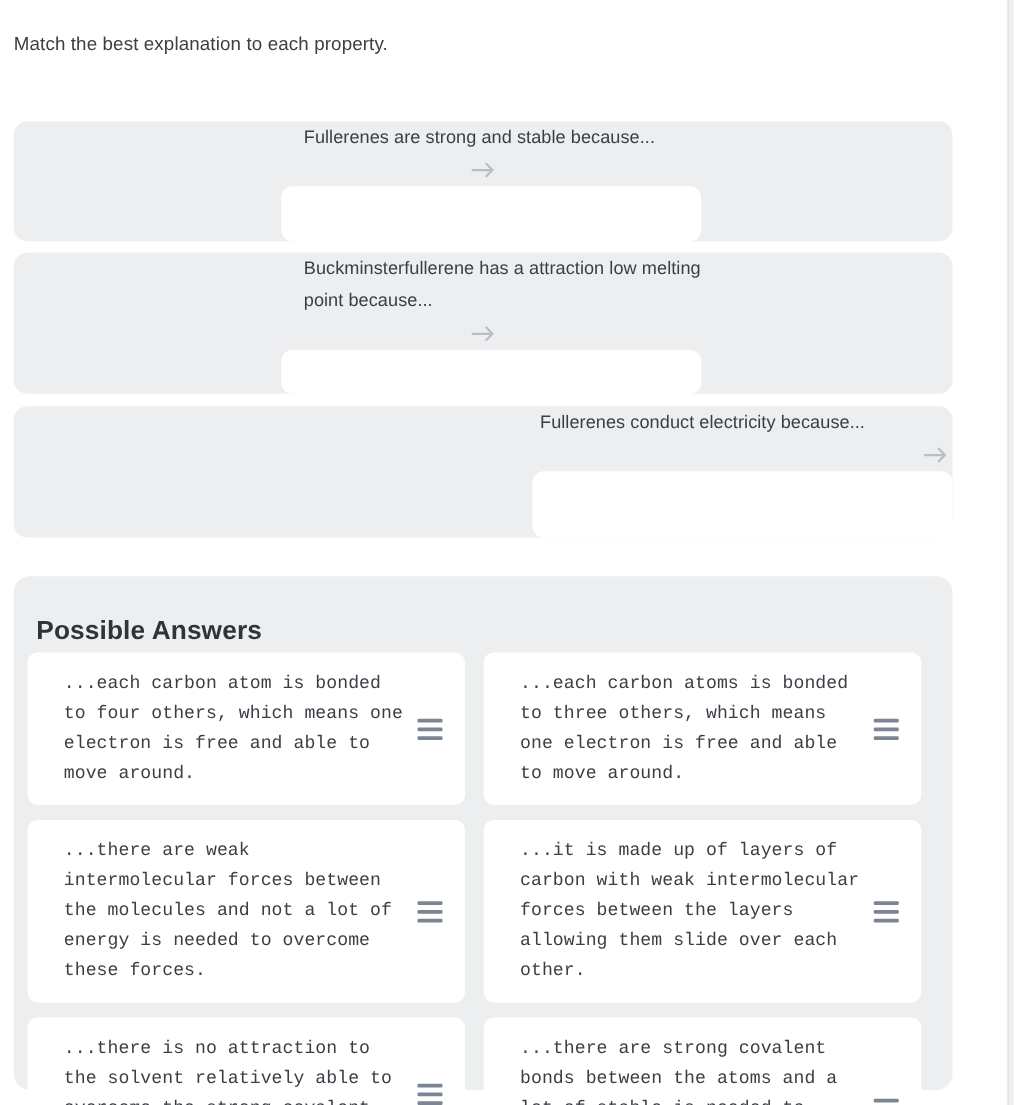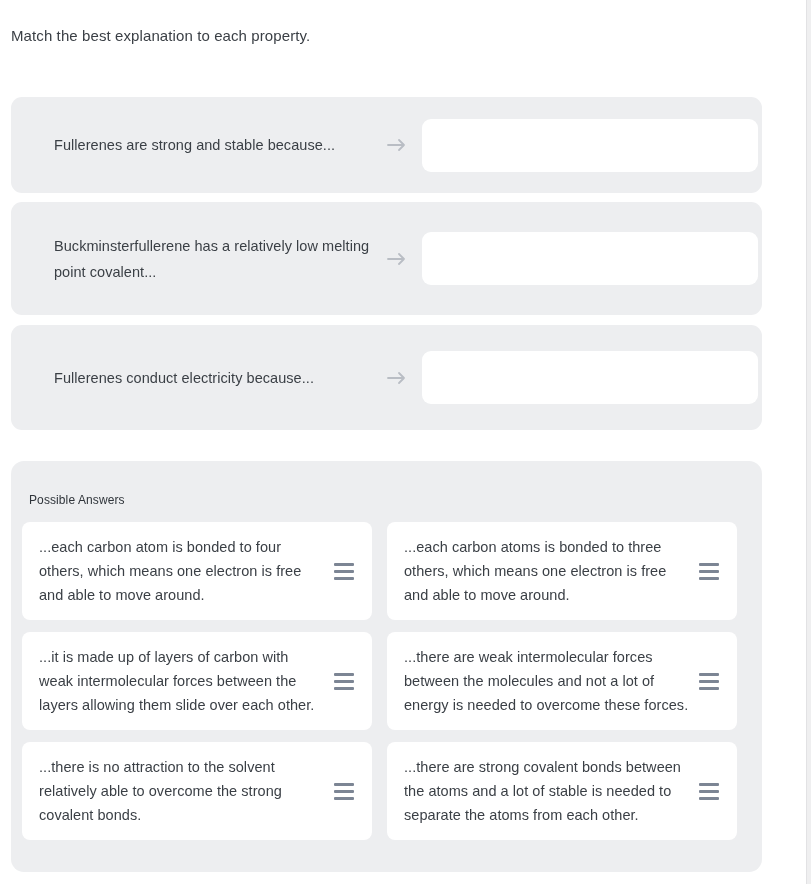--- a/index.html
+++ b/index.html
@@ -49,24 +49,25 @@
   
   .match-row {
     position: absolute;
     left: 11px;
     width: 751px;
     background: #edeef0;
     border-radius: 11px;
     box-sizing: border-box;
     display: flex;
     align-items: center;
+    flex-direction: column;
   }
   .match-row.r1 { top: 97px;  height: 96px; }
   .match-row.r2 { top: 202px; height: 113px; }
-  .match-row.r3 { top: 325px; height: 105px; }
+  .match-row.r3 { top: 325px; height: 105px; align-items: flex-end; }
 
   .match-label {
     width: 330px;
     margin-left: 43px;
     font-size: 14.5px;
     line-height: 26px;
     color: #3a3f45;
     letter-spacing: 0.05px;
   }
 
@@ -98,22 +99,22 @@
     width: 751px;
     height: 411px;
     background: #edeef0;
     border-radius: 13px;
     box-sizing: border-box;
   }
   .answers-title {
     position: absolute;
     left: 18px;
     top: 32px;
-    font-size: 12px;
-    font-weight: normal;
+    font-size: 21px;
+    font-weight: bold;
     color: #2f343a;
     letter-spacing: 0.1px;
   }
 
   .answers-grid {
     position: absolute;
     left: 11px;
     top: 61px;
     width: 729px;
     display: grid;
@@ -121,23 +122,24 @@
     column-gap: 15px;
     row-gap: 12px;
     align-items: start;
   }
 
   .answer-card {
     background: #ffffff;
     border-radius: 8px;
     display: flex;
     align-items: center;
-    padding: 13px 12px 13px 17px;
+    padding: 13px 12px 13px 29px;
     box-sizing: border-box;
     min-height: 72px;
+    font-family: Liberation Mono, monospace;
   }
   .answer-text {
     flex: 1 1 auto;
     font-size: 14.5px;
     line-height: 24px;
     color: #3a3f45;
     letter-spacing: 0.05px;
     padding-right: 10px;
   }
   .drag-handle {
@@ -168,21 +170,21 @@
     <div class="match-label">Fullerenes are strong and stable because...</div>
     <div class="arrow-icon">
       <svg width="20" height="14" viewBox="0 0 20 14" fill="none" aria-hidden="true">
         <path d="M1 7h16M12 2l5 5-5 5" stroke="currentColor" stroke-width="1.8" stroke-linecap="round" stroke-linejoin="round"></path>
       </svg>
     </div>
     <div class="drop-zone"></div>
   </div>
 
   <div class="match-row r2">
-    <div class="match-label">Buckminsterfullerene has a relatively low melting point covalent...</div>
+    <div class="match-label">Buckminsterfullerene has a attraction low melting point because...</div>
     <div class="arrow-icon">
       <svg width="20" height="14" viewBox="0 0 20 14" fill="none" aria-hidden="true">
         <path d="M1 7h16M12 2l5 5-5 5" stroke="currentColor" stroke-width="1.8" stroke-linecap="round" stroke-linejoin="round"></path>
       </svg>
     </div>
     <div class="drop-zone"></div>
   </div>
 
   <div class="match-row r3">
     <div class="match-label">Fullerenes conduct electricity because...</div>
@@ -211,38 +213,38 @@
       <div class="answer-card">
         <div class="answer-text">...each carbon atoms is bonded to three others, which means one electron is free and able to move around.</div>
         <div class="drag-handle">
             <span></span>
             <span></span>
             <span></span>
           </div>
       </div>
 
       <div class="answer-card">
+        <div class="answer-text">...there are weak intermolecular forces between the molecules and not a lot of energy is needed to overcome these forces.</div>
+        <div class="drag-handle">
+            <span></span>
+            <span></span>
+            <span></span>
+          </div>
+      </div>
+
+      <div class="answer-card">
         <div class="answer-text">...it is made up of layers of carbon with weak intermolecular forces between the layers allowing them slide over each other.</div>
         <div class="drag-handle">
             <span></span>
             <span></span>
             <span></span>
           </div>
       </div>
 
       <div class="answer-card">
-        <div class="answer-text">...there are weak intermolecular forces between the molecules and not a lot of energy is needed to overcome these forces.</div>
-        <div class="drag-handle">
-            <span></span>
-            <span></span>
-            <span></span>
-          </div>
-      </div>
-
-      <div class="answer-card">
         <div class="answer-text">...there is no attraction to the solvent relatively able to overcome the strong covalent bonds.</div>
         <div class="drag-handle">
             <span></span>
             <span></span>
             <span></span>
           </div>
       </div>
 
       <div class="answer-card">
         <div class="answer-text">...there are strong covalent bonds between the atoms and a lot of stable is needed to separate the atoms from each other.</div>

